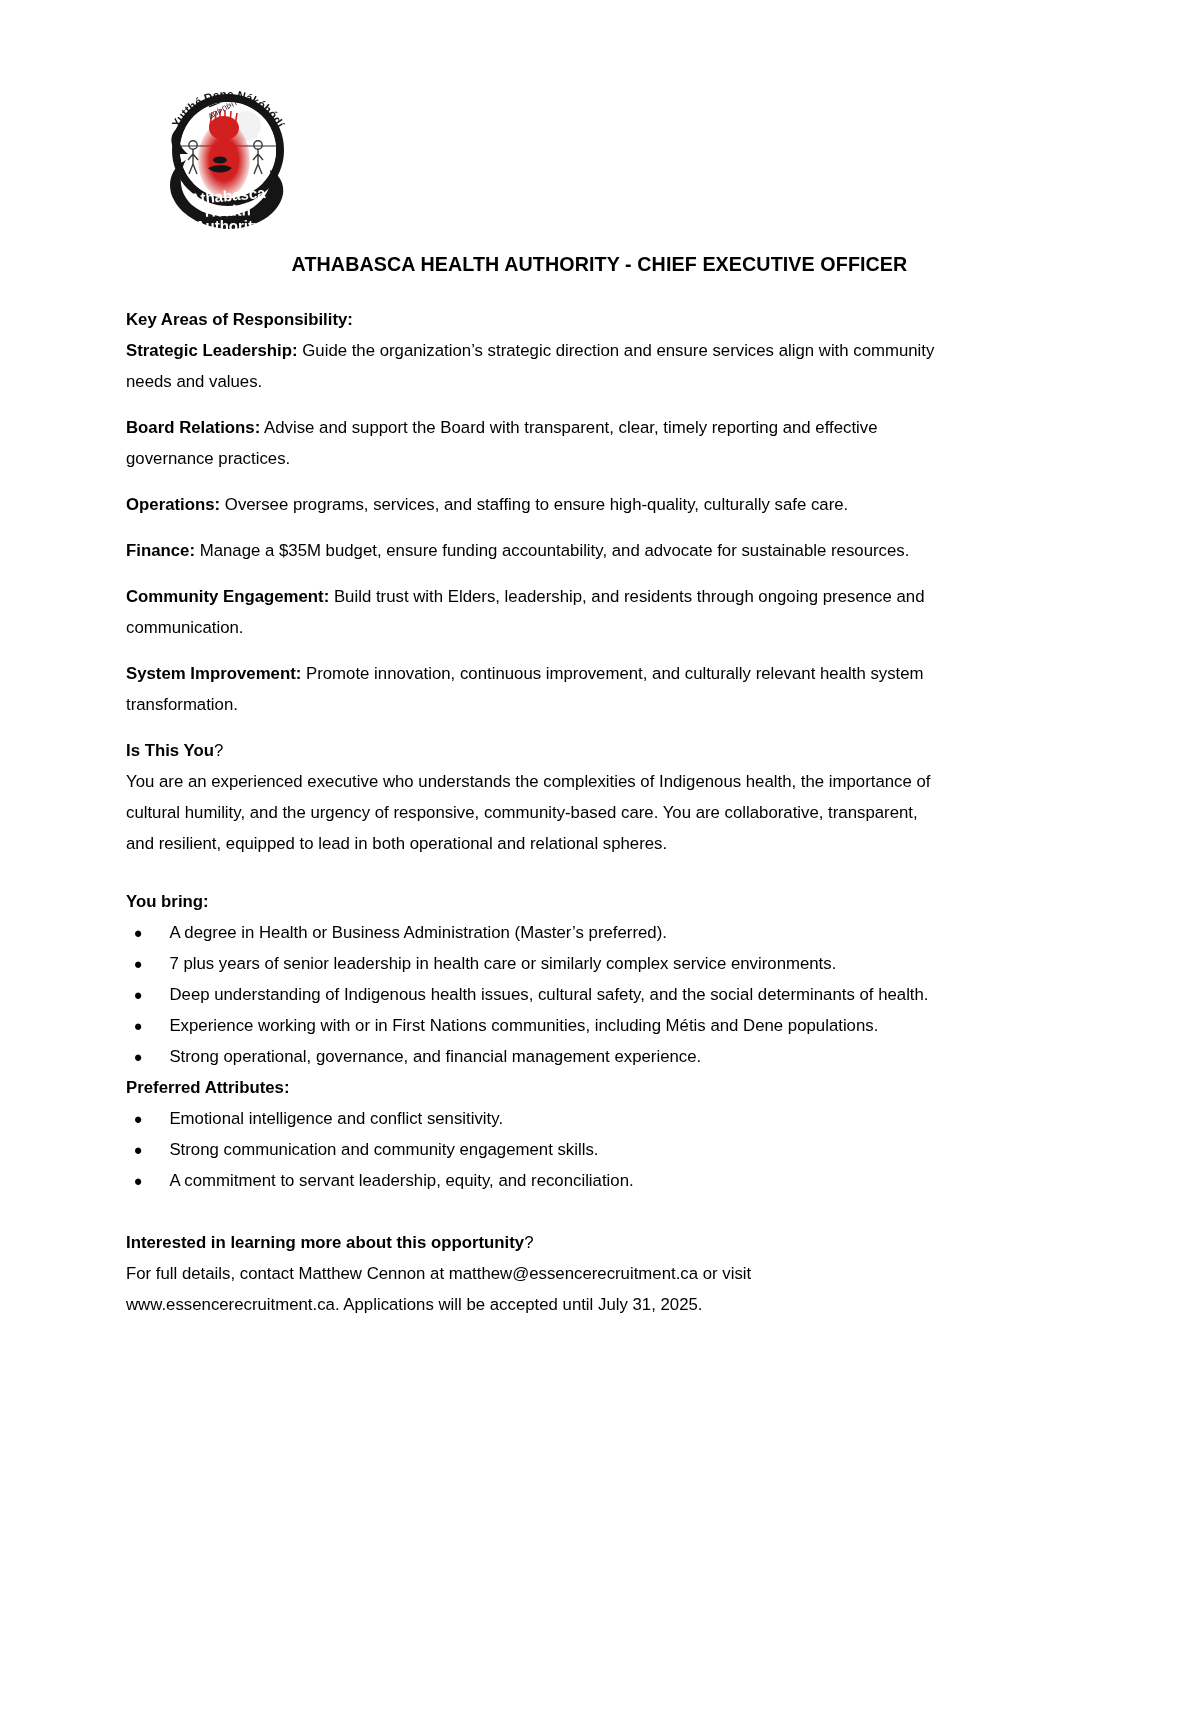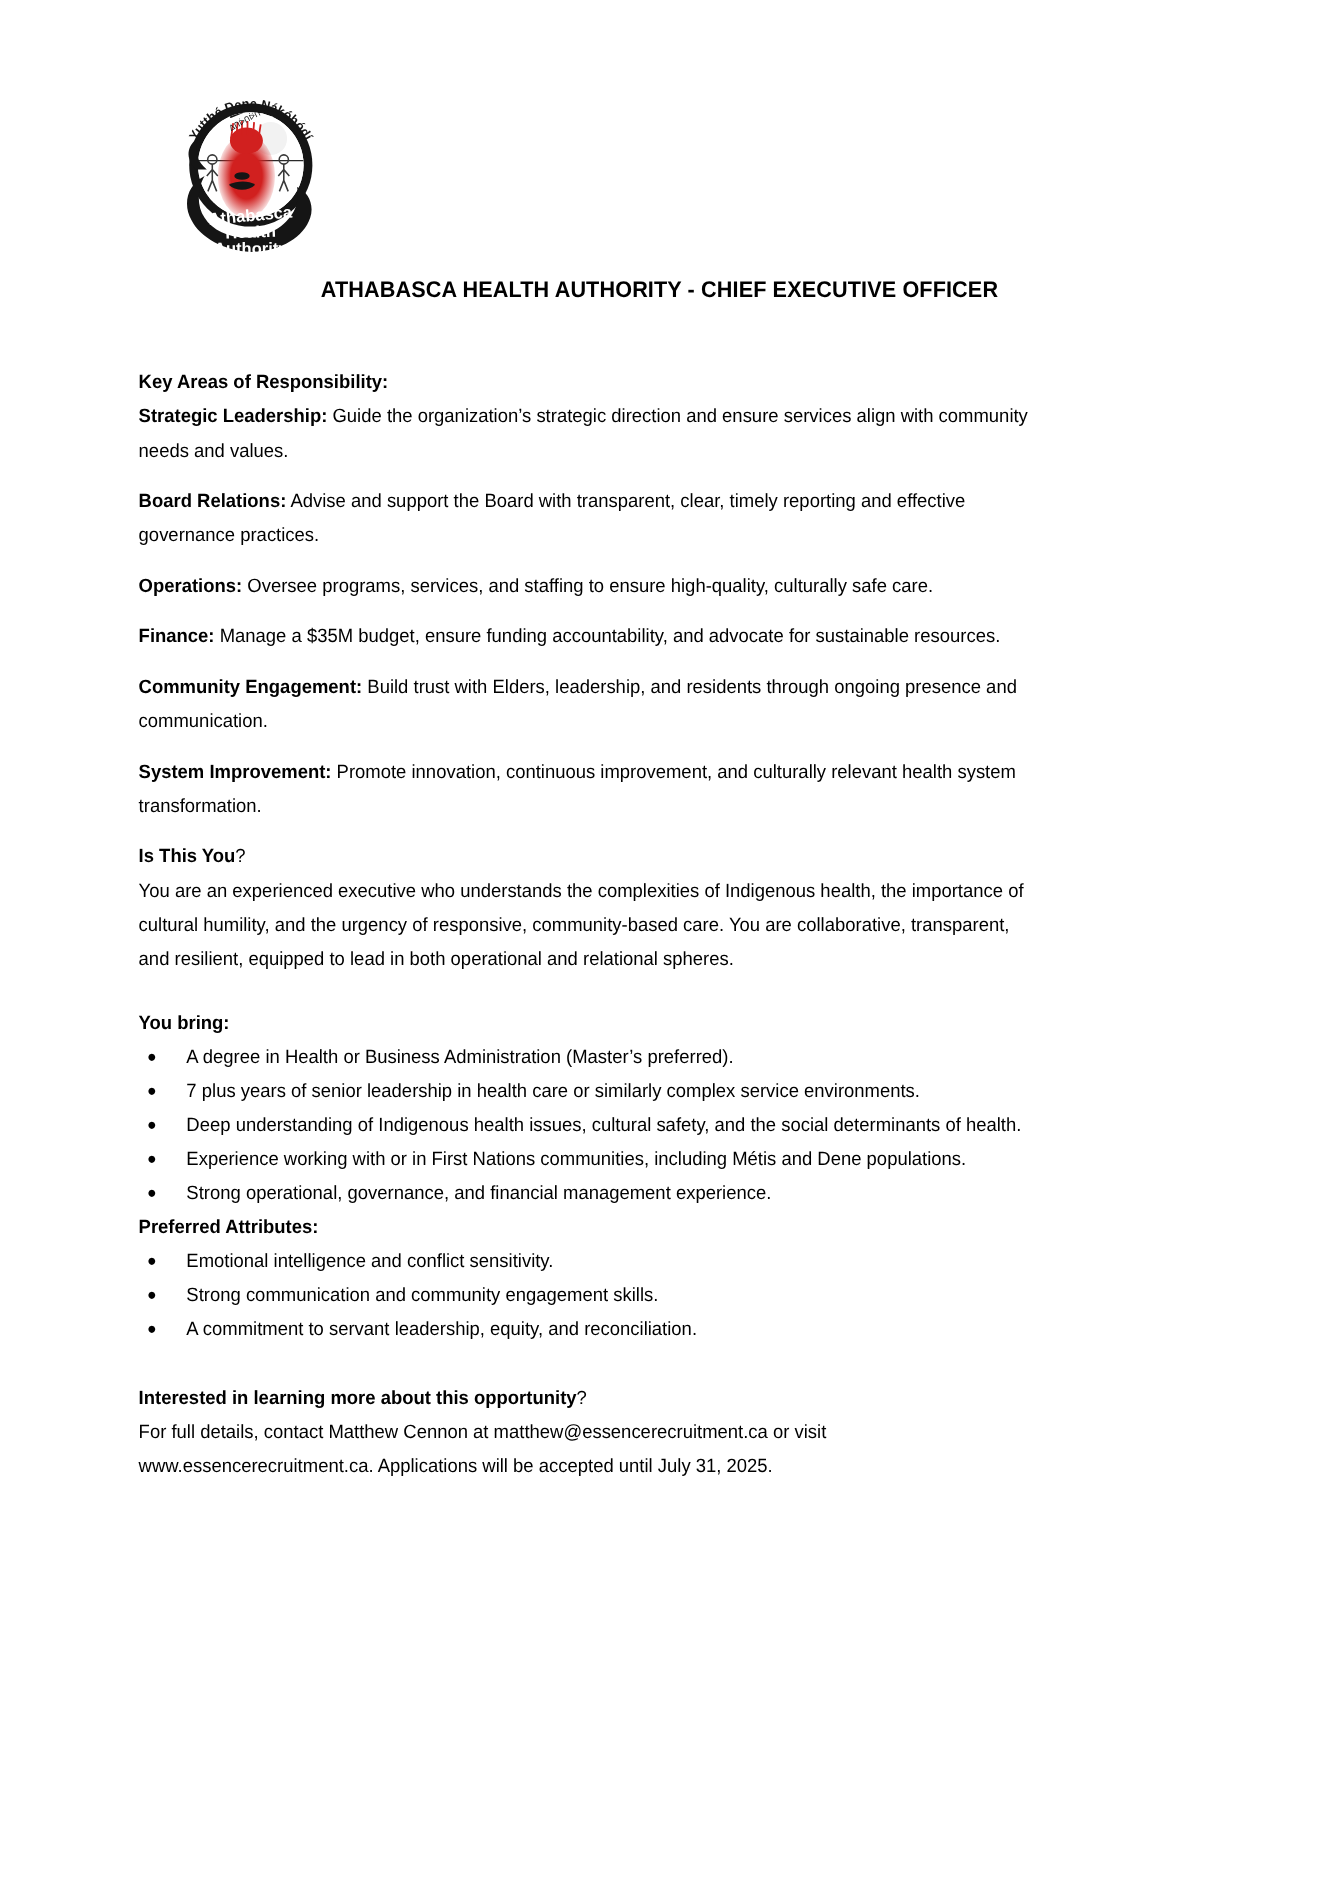--- a/index.html
+++ b/index.html
@@ -43,21 +43,21 @@
     font-weight: bold;
     letter-spacing: 0.1px;
     transform: scaleX(0.96);
     transform-origin: center top;
   }
 
   
   .content {
     position: absolute;
     left: 126px;
-    top: 332px;
+    top: 304px;
     width: 850px;
     font-size: 17.4px;
     line-height: 31px;
   }
   .content p {
     margin: 0 0 0 0;
     transform: scaleX(0.965);
     transform-origin: left top;
   }
   .para {

